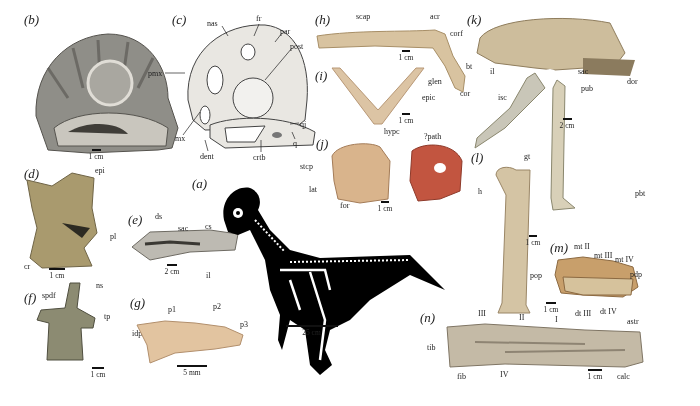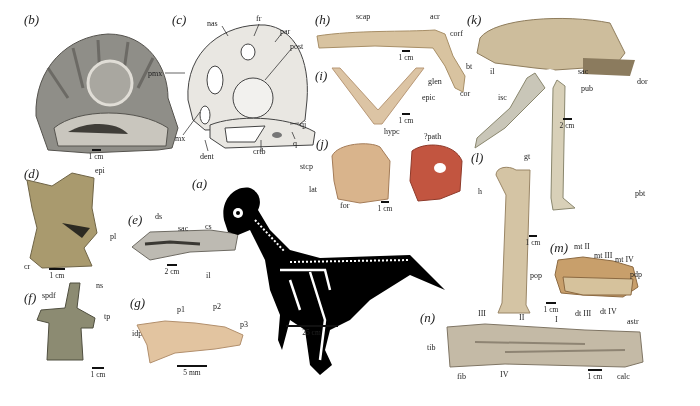--- a/index.html
+++ b/index.html
@@ -37,21 +37,21 @@
   <path d="M40 108 L80 106 L70 122 L42 122 Z" fill="#fff" stroke="#444"></path>
   <ellipse cx="92" cy="115" rx="5" ry="3" fill="#777"></ellipse>
 </svg>
 <div class="lbl" style="left:207px;top:20px;">nas</div>
 <div class="lbl" style="left:256px;top:15px;">fr</div>
 <div class="lbl" style="left:280px;top:28px;">par</div>
 <div class="lbl" style="left:290px;top:43px;">post</div>
 <div class="lbl" style="left:148px;top:70px;">pmx</div>
 <div class="lbl" style="left:175px;top:135px;">mx</div>
 <div class="lbl" style="left:200px;top:153px;">dent</div>
-<div class="lbl" style="left:253px;top:148px;">crtb</div>
+<div class="lbl" style="left:253px;top:154px;">crtb</div>
 <div class="lbl" style="left:300px;top:121px;">qj</div>
 <div class="lbl" style="left:293px;top:140px;">q</div>
 <svg width="700" height="406" style="left:0;top:0;pointer-events:none;">
   <g stroke="#222" stroke-width=".7">
     <line x1="222" y1="26" x2="228" y2="36"></line>
     <line x1="259" y1="24" x2="254" y2="36"></line>
     <line x1="282" y1="33" x2="275" y2="42"></line>
     <line x1="292" y1="48" x2="265" y2="80"></line>
     <line x1="165" y1="73" x2="185" y2="73"></line>
     <line x1="183" y1="135" x2="200" y2="112"></line>
@@ -103,21 +103,21 @@
 <div class="panel-label" style="left:467px;top:12px;">(k)</div>
 <svg width="180" height="220" style="left:465px;top:8px;">
   <path d="M15 30 C30 10 100 6 145 15 L160 45 L150 58 L90 62 L70 60 L30 55 L12 45 Z" fill="#cdbd9c" stroke="#8f7d5d"></path>
   <circle cx="85" cy="70" r="9" fill="#fff"></circle>
   <path d="M70 65 L80 80 L40 120 L10 140 L12 130 L45 100 L62 70 Z" fill="#c9c6b8" stroke="#8a876e"></path>
   <path d="M92 72 L100 78 L98 190 L110 200 L88 202 L86 190 L88 80 Z" fill="#d8d0b8" stroke="#8a876e"></path>
   <path d="M118 50 L170 52 L165 68 L118 66 Z" fill="#8b7b5e"></path>
 </svg>
 <div class="lbl" style="left:490px;top:68px;">il</div>
 <div class="lbl" style="left:578px;top:68px;">sac</div>
-<div class="lbl" style="left:627px;top:78px;margin-left:10px;">dor</div>
+<div class="lbl" style="left:627px;top:78px;">dor</div>
 <div class="lbl" style="left:498px;top:94px;">isc</div>
 <div class="lbl" style="left:581px;top:85px;">pub</div>
 <div class="lbl" style="left:594px;top:190px;padding-left:41px;">pbt</div>
 <div class="scale" style="left:556px;top:118px;width:22px;">
   <span class="bar" style="width:9px;"></span><span>2 cm</span>
 </div>
 
 <div class="panel-label" style="left:24px;top:166px;">(d)</div>
 <svg width="100" height="100" style="left:22px;top:168px;">
   <path d="M5 12 L30 18 L50 5 L72 10 L70 40 L75 65 L62 80 L70 98 L20 100 L8 90 L15 60 L10 40 Z" fill="#a99a6e" stroke="#6f6446"></path>
@@ -152,21 +152,21 @@
 <div class="lbl" style="left:104px;top:313px;">tp</div>
 <div class="lbl" style="left:100px;top:330px;padding-left:32px;">idpf</div>
 <div class="scale" style="left:88px;top:367px;width:20px;">
   <span class="bar" style="width:12px;"></span><span>1 cm</span>
 </div>
 
 <div class="panel-label" style="left:130px;top:295px;">(g)</div>
 <svg width="110" height="50" style="left:135px;top:315px;">
   <path d="M2 10 L30 6 L60 8 L90 12 L108 20 L105 30 L80 34 L40 38 L15 48 L12 30 Z" fill="#e2c4a0" stroke="#b28f6c"></path>
 </svg>
-<div class="lbl" style="left:177px;top:306px;">p1</div>
+<div class="lbl" style="left:168px;top:306px;">p1</div>
 <div class="lbl" style="left:213px;top:303px;">p2</div>
 <div class="lbl" style="left:240px;top:321px;">p3</div>
 <div class="scale" style="left:176px;top:365px;width:32px;">
   <span class="bar" style="width:30px;"></span><span>5 mm</span>
 </div>
 
 <div class="panel-label" style="left:192px;top:176px;">(a)</div>
 <svg width="240" height="210" style="left:210px;top:180px;">
   <path d="M14 40 C10 20 25 5 40 8 C50 12 52 22 48 30 L60 50 L80 70 L110 78 L200 75 L235 110 L200 95 L160 120 L140 140 L120 150 L115 170 L122 185 L110 195 L100 185 L95 150 L80 140 L72 170 L68 160 L70 135 L60 110 L55 80 L40 50 L28 55 L18 52 Z" fill="#000"></path>
   <circle cx="28" cy="33" r="5" fill="#fff"></circle>

